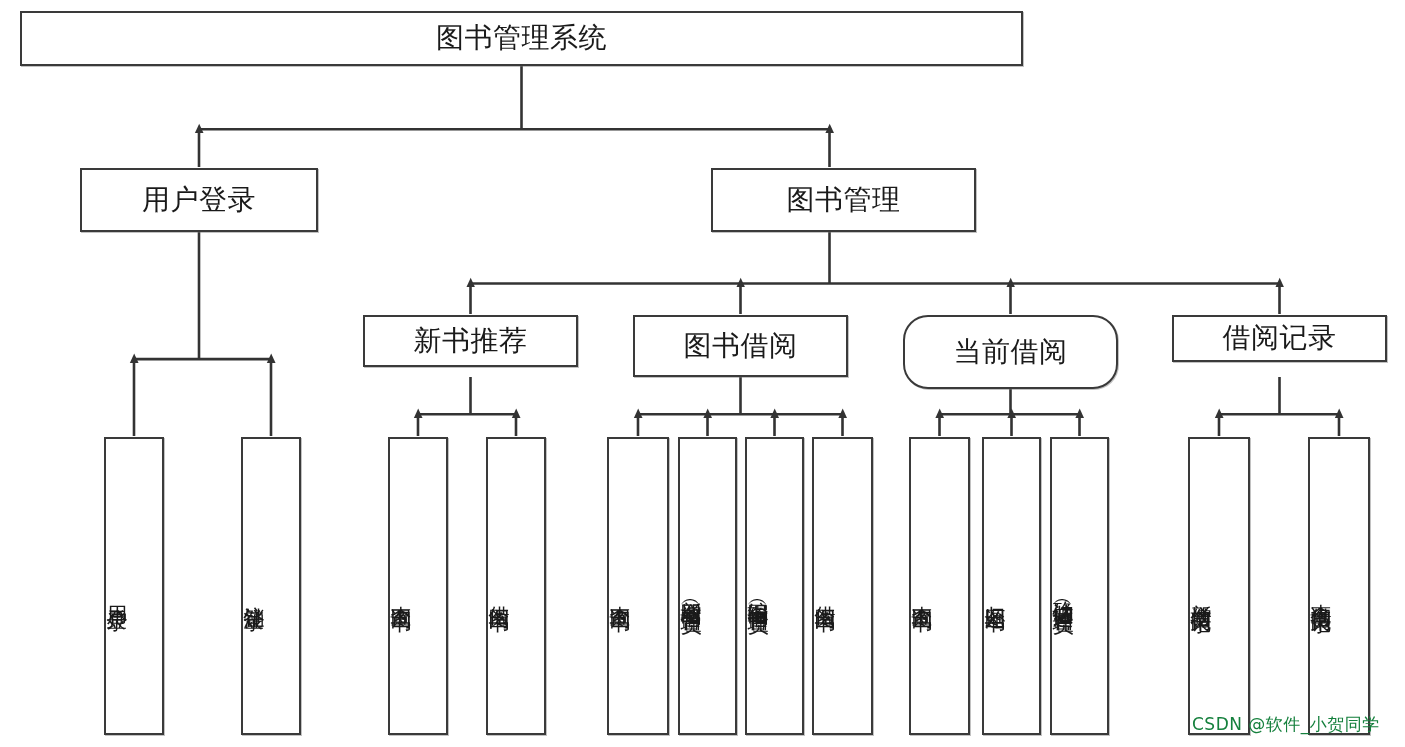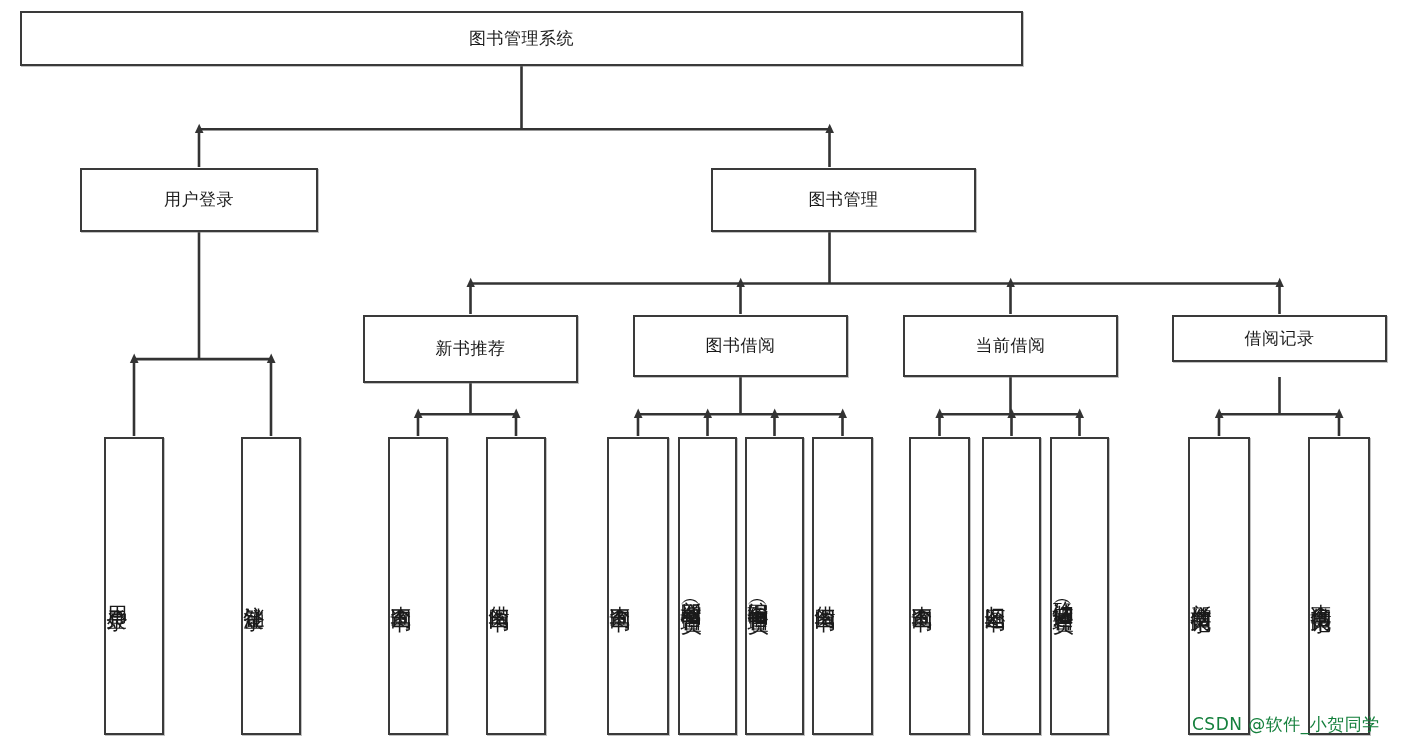--- a/index.html
+++ b/index.html
@@ -29,21 +29,21 @@
     box-sizing: border-box;
     border: 2px solid #3a3a3a;
     background: #ffffff;
     color: #1a1a1a;
     display: flex;
     align-items: center;
     justify-content: center;
     box-shadow: 1px 1px 0 rgba(120,120,120,0.45);
   }
   .node .label {
-    font-size: 17px;
+    font-size: 28px;
     line-height: 1.15;
     letter-spacing: 0.5px;
     white-space: nowrap;
   }
   .node.vertical {
     align-items: center;
     justify-content: flex-start;
     padding-top: 14px;
   }
   .node.vertical .label {
@@ -111,27 +111,27 @@
   <div id="nodes-layer">
       <div class="node" style="left: 20px; top: 11px; width: 1003px; height: 55px;">
         <span class="label">图书管理系统</span>
       </div>
       <div class="node" style="left: 80px; top: 168px; width: 238px; height: 64px;">
         <span class="label">用户登录</span>
       </div>
       <div class="node" style="left: 711px; top: 168px; width: 265px; height: 64px;">
         <span class="label">图书管理</span>
       </div>
-      <div class="node" style="left: 363px; top: 315px; width: 215px; height: 68px;">
+      <div class="node" style="left: 363px; top: 315px; width: 215px; height: 52px;">
         <span class="label">新书推荐</span>
       </div>
       <div class="node" style="left: 633px; top: 315px; width: 215px; height: 62px; justify-content: center;">
         <span class="label">图书借阅</span>
       </div>
-      <div class="node" style="left: 903px; top: 315px; width: 215px; height: 62px;">
+      <div class="node" style="left: 903px; top: 315px; width: 215px; height: 74px; border-radius: 25px;">
         <span class="label">当前借阅</span>
       </div>
       <div class="node" style="left: 1172px; top: 315px; width: 215px; height: 47px;">
         <span class="label">借阅记录</span>
       </div>
       <div class="node vertical" style="left: 104px; top: 437px; width: 60px; height: 298px;">
         <span class="label">用户登录</span>
       </div>
       <div class="node vertical" style="left: 241px; top: 437px; width: 60px; height: 298px;">
         <span class="label">注销登录</span>

